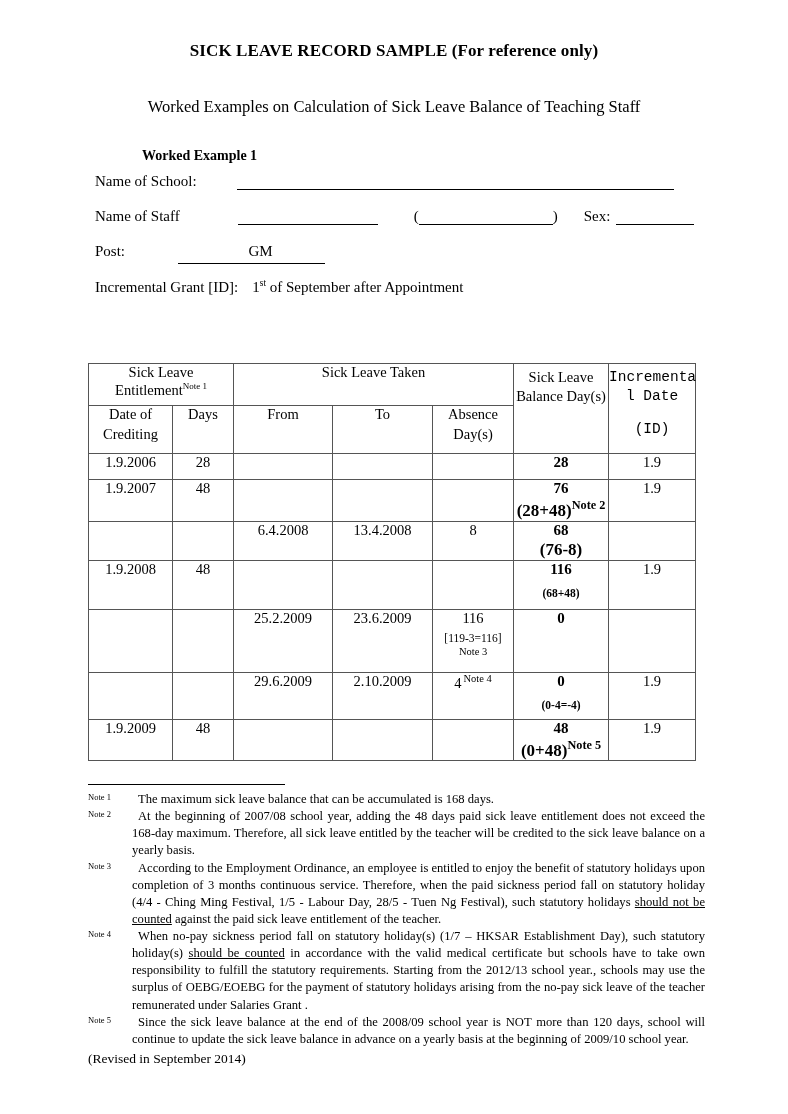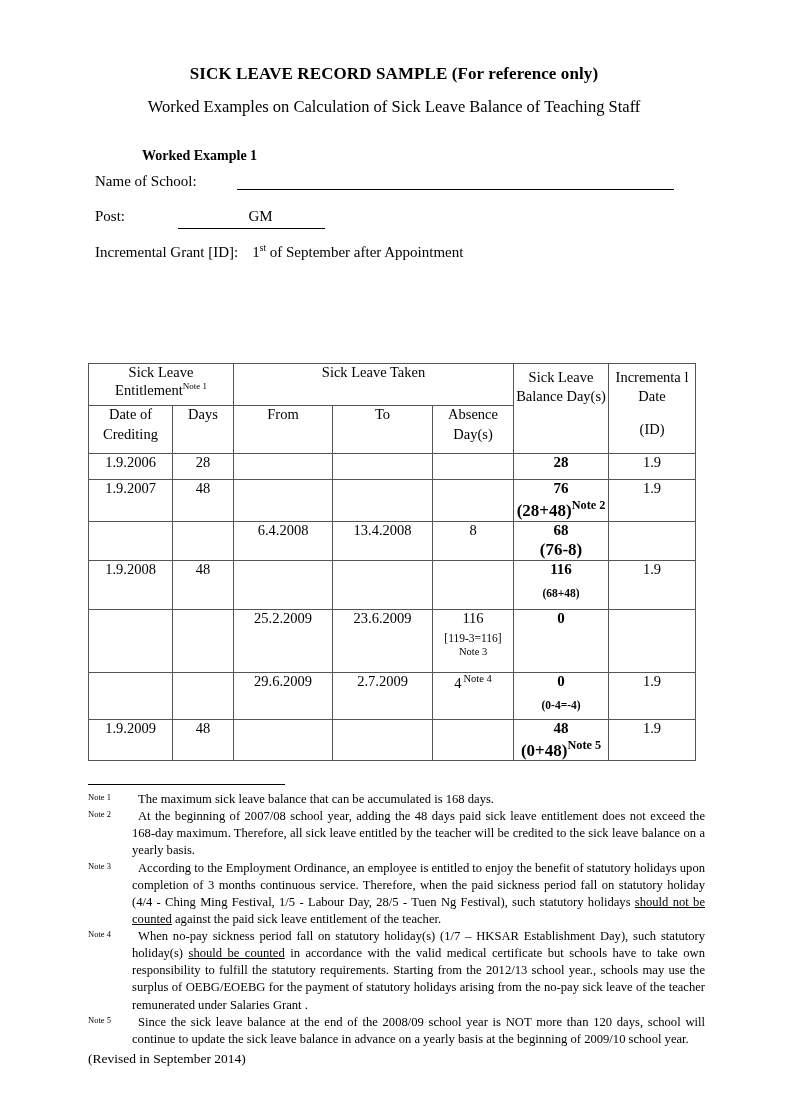--- a/index.html
+++ b/index.html
@@ -18,21 +18,21 @@
   .page {
     position: relative;
     width: 788px;
     height: 1114px;
   }
 
   
   .title-main {
     position: absolute;
     left: 0;
-    top: 64px;
+    top: 41px;
     width: 788px;
     text-align: center;
     font-size: 17px;
     font-weight: bold;
     letter-spacing: 0.1px;
   }
   .title-sub {
     position: absolute;
     left: 0;
     top: 97px;
@@ -193,20 +193,23 @@
   <div class="title-main">SICK LEAVE RECORD SAMPLE (For reference only)</div>
   <div class="title-sub">Worked Examples on Calculation of Sick Leave Balance of Teaching Staff</div>
   <div class="example-heading">Worked Example 1</div>
 
   <div class="form">
 
     <div class="form-row">
       <span class="form-label">Name of School:</span><span class="rule rule-school"></span>
     </div>
 
+    <div class="form-row">
+      <span class="form-label">Name of Staff</span><span class="rule rule-staff"></span><span class="paren">(</span><span class="rule rule-paren"></span><span>)</span><span class="sex-label">Sex:</span><span class="rule rule-sex"></span>
+    </div>
 
     <div class="form-row">
       <span class="form-label">Post:</span><span class="post-value">GM</span>
     </div>
 
 
     <div class="form-row">
       <span class="form-label">Incremental Grant [ID]:</span><span class="id-value"><span>1</span><sup>st</sup><span> of September after Appointment</span></span>
     </div>
 
@@ -226,21 +229,21 @@
       <tr class="hdr-top">
         <td colspan="2">
           <span>Sick Leave Entitlement</span><sup>Note 1</sup>
         </td>
         <td colspan="3">Sick Leave Taken</td>
         <td rowspan="2" style="vertical-align:top;padding-top:4px;">
           <span class="hdr-two-line">Sick Leave</span>
           <span class="hdr-two-line">Balance</span>
           <span class="hdr-two-line">Day(s)</span>
         </td>
-        <td rowspan="2" style="vertical-align:top;padding-top:4px;">
+        <td rowspan="2" style="vertical-align:top;padding-top:4px;font-family:Liberation Mono, monospace;">
           <span class="hdr-two-line">Incrementa</span>
           <span class="hdr-two-line">l Date</span>
           <span class="hdr-two-line hdr-gap-id">(ID)</span>
         </td>
       </tr>
       <tr class="hdr-sub">
         <td>
           <span>Date of</span>
           <span style="display:block;margin-top:3px;">Crediting</span>
         </td>
@@ -325,21 +328,21 @@
         <td>
             <span class="bal">0</span>
           </td>
         <td></td>
       </tr>
 
       <tr class="body-row r6">
         <td></td>
         <td></td>
         <td>29.6.2009</td>
-        <td>2.7.2009</td>
+        <td>2.10.2009</td>
         <td>
           <span class="absmain"><span>4</span><span class="abs-sup">Note 4</span></span>
         </td>
         <td>
           <span class="bal">0</span>
           <span class="balsub-sp"><span>(0-4=-4)</span></span>
         </td>
         <td>1.9</td>
       </tr>
 

